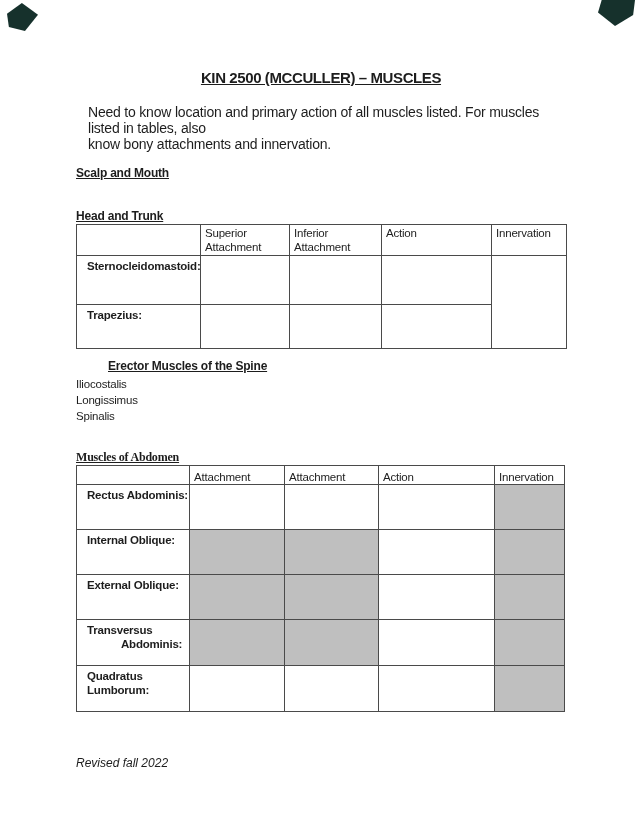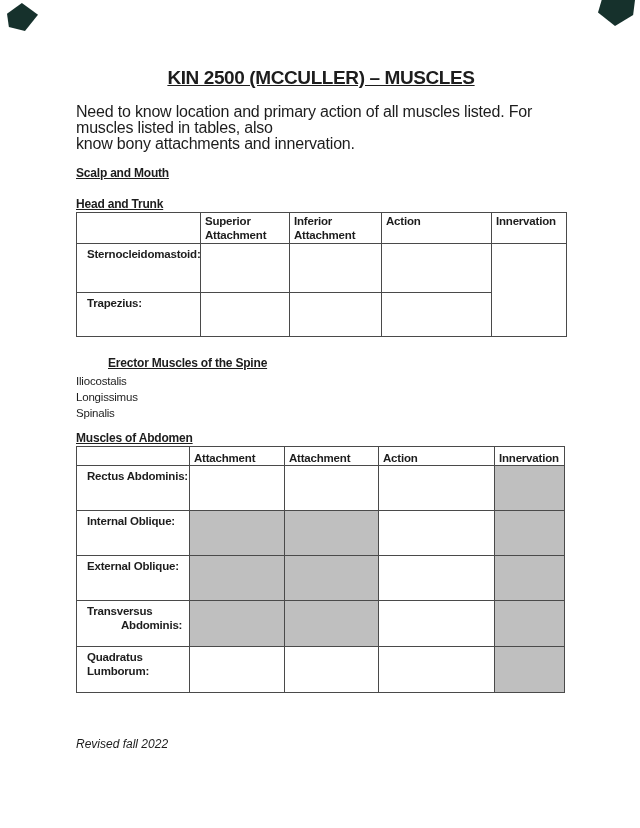--- a/index.html
+++ b/index.html
@@ -21,46 +21,46 @@
   .corner-mark { position: absolute; background: var(--corner-color); }
   .corner-mark.left  { left: 7px;  top: 3px; width: 31px; height: 28px;
     clip-path: polygon(0% 38%, 48% 0%, 100% 42%, 58% 100%, 6% 86%); }
   .corner-mark.right { left: 598px; top: 0;  width: 37px; height: 26px;
     clip-path: polygon(10% 0%, 100% 0%, 95% 58%, 46% 100%, 0% 48%); }
 
   .content { position: absolute; left: 76px; top: 0; width: 490px; padding-top: 70px; }
 
   .doc-title {
     margin: 0; text-align: center;
-    font-size: 19px; font-weight: bold; letter-spacing: -0.4px;
+    font-size: 15px; font-weight: bold; letter-spacing: -0.4px;
     line-height: 15px; text-decoration: underline;
   }
-  .para { margin-top: 19px; font-size: 16px; letter-spacing: -0.2px; line-height: 16px; }
+  .para { margin-top: 19px; font-size: 14px; letter-spacing: -0.2px; line-height: 16px; margin-left: 12px; }
   .section-heading {
     font-size: 12px; font-weight: bold; letter-spacing: -0.2px;
     line-height: 15px; text-decoration: underline;
   }
   .mt-scalp   { margin-top: 14px; }
-  .mt-ht      { margin-top: 16px; }
-  .mt-erector { margin-top: 19px; padding-left: 32px; }
-  .mt-abdomen { margin-top: 10px; }
+  .mt-ht      { margin-top: 28px; }
+  .mt-erector { margin-top: 10px; padding-left: 32px; }
+  .mt-abdomen { margin-top: 26px; font-family: Liberation Serif, serif; }
   .muscle-list { margin-top: 2px; font-size: 11.5px; letter-spacing: -0.2px; line-height: 16px; }
 
   table.wtable {
     border-collapse: collapse; table-layout: fixed;
     margin-top: 0; font-size: 11.5px; letter-spacing: -0.2px;
   }
   table.t1 { width: 490px; }
   table.t2 { width: 488px; }
   .wtable th, .wtable td {
     border: 1px solid var(--border-color);
     vertical-align: top; text-align: left;
     padding: 1px 3px 1px 4px; overflow: hidden;
   }
-  .wtable th { font-weight: bold; line-height: 14px; white-space: nowrap; }
+  .wtable th { font-weight: normal; line-height: 14px; white-space: nowrap; }
   .wtable td.lbl { font-weight: bold; white-space: nowrap; line-height: 14px; padding-top: 3px; padding-left: 10px; }
   .wtable td .indent { display: inline-block; padding-left: 34px; }
   .wtable td.shaded { background: var(--shade-color); }
 
   tr.t1-head { height: 29px; }
   tr.t1-r1 { height: 49px; }
   tr.t1-r2 { height: 44px; }
   tr.t2-head { height: 16px; }
   tr.t2-head th { padding-top: 4px; padding-bottom: 0; line-height: 14px; }
   tr.t2-r  { height: 45px; }

